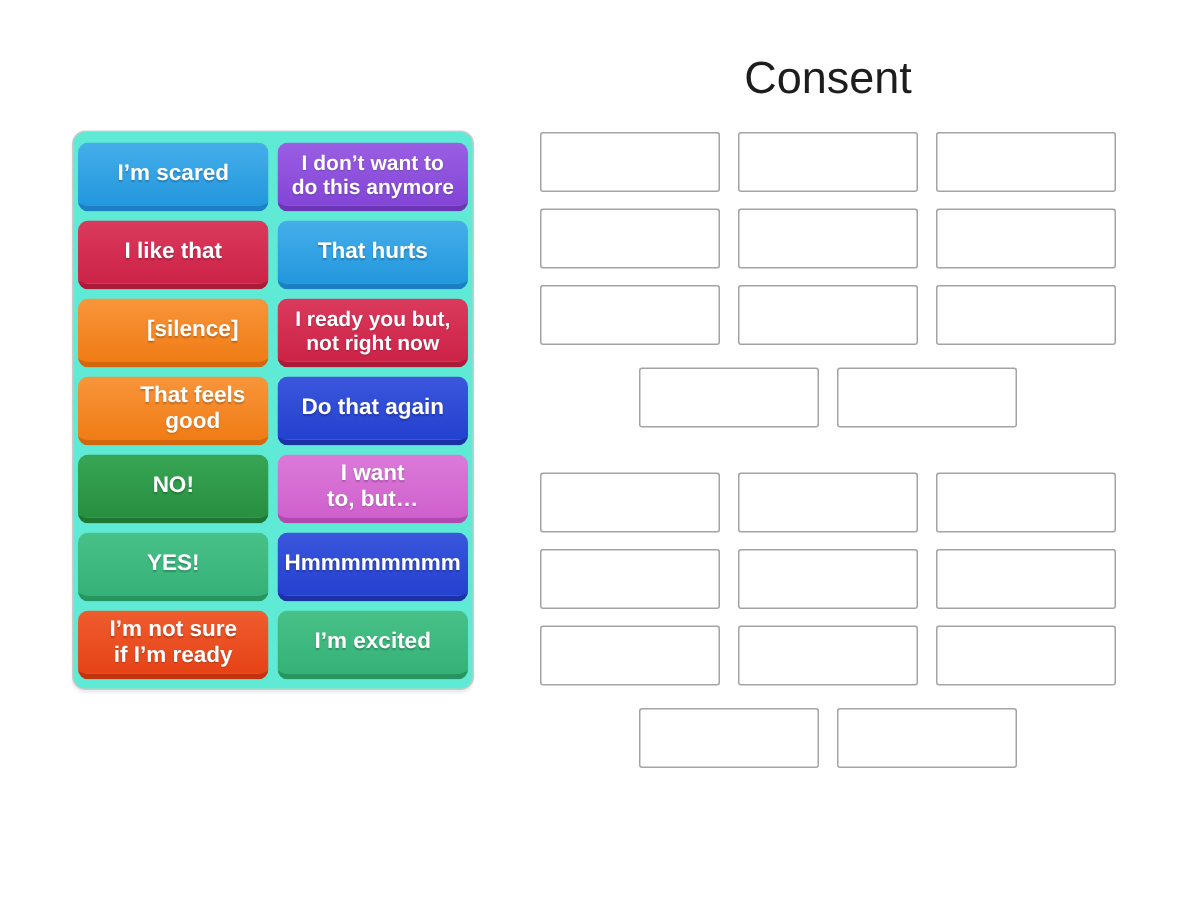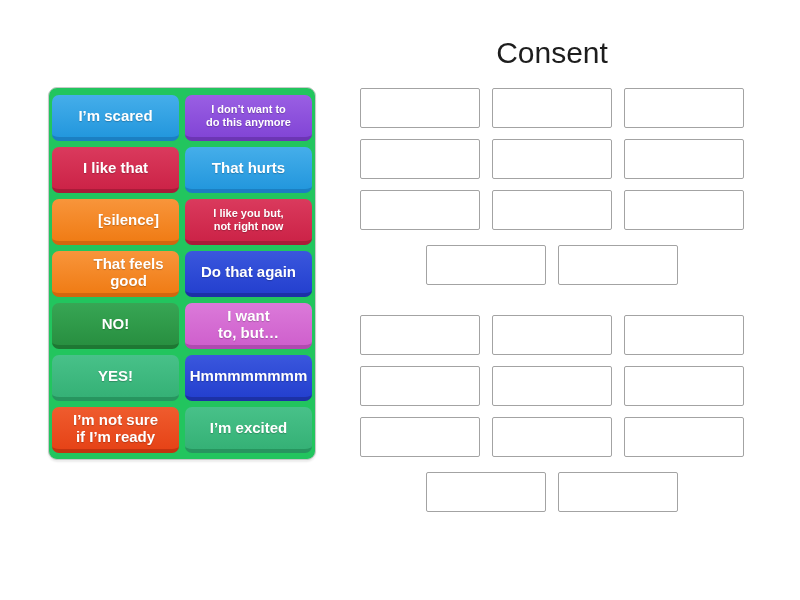--- a/index.html
+++ b/index.html
@@ -12,21 +12,21 @@
     font-family: "Liberation Sans", sans-serif;
   }
 
   
   .tiles-panel {
     position: absolute;
     left: 48px;
     top: 87px;
     width: 268px;
     box-sizing: border-box;
-    background: #22c55e;
+    background: #5eead4;
     border: 1px solid #c9c9c9;
     border-radius: 9px;
     padding: 7px 3px 6px;
     display: grid;
     grid-template-columns: 1fr 1fr;
     gap: 6px;
     box-shadow: 0 2px 2px rgba(0,0,0,0.08);
   }
   .tile {
     height: 46px;
@@ -39,21 +39,21 @@
     line-height: 1.15;
     display: flex;
     align-items: center;
     justify-content: center;
     text-align: center;
     white-space: pre-line;
     text-shadow: 0 1px 1px rgba(0,0,0,0.22);
     padding: 2px;
     cursor: grab;
   }
-  .tile.sm { font-size: 11px; }
+  .tile.sm { font-size: 14px; }
 
   .t-blue    { background: linear-gradient(180deg,#45aeea,#2397dd); border-color:#1b7fc2; }
   .t-purple  { background: linear-gradient(180deg,#9a5fe3,#8245d6); border-color:#6c35b4; }
   .t-crimson { background: linear-gradient(180deg,#da3a5d,#cc2347); border-color:#a91b39; }
   .t-orange  { background: linear-gradient(180deg,#f8953b,#f07c15); border-color:#d2670f;padding-left:28px; }
   .t-green   { background: linear-gradient(180deg,#37a654,#288f40); border-color:#1e7733; }
   .t-orchid  { background: linear-gradient(180deg,#db7ad9,#cf60cd); border-color:#b04ab0; }
   .t-royal   { background: linear-gradient(180deg,#3a57dd,#2440cf); border-color:#1c31a6; }
   .t-sea     { background: linear-gradient(180deg,#48c189,#35b176); border-color:#27955f; }
   .t-rust    { background: linear-gradient(180deg,#ef5c2e,#e64317); border-color:#c23410; }
@@ -96,21 +96,21 @@
 
 <div class="stage">
 
   <div class="tiles-panel">
     <div class="tile t-blue">I’m scared</div>
     <div class="tile t-purple sm">I don’t want to
 do this anymore</div>
     <div class="tile t-crimson">I like that</div>
     <div class="tile t-blue">That hurts</div>
     <div class="tile t-orange">[silence]</div>
-    <div class="tile t-crimson sm">I like you but,
+    <div class="tile t-crimson sm">I ready you but,
 not right now</div>
     <div class="tile t-orange">That feels
 good</div>
     <div class="tile t-royal">Do that again</div>
     <div class="tile t-green">NO!</div>
     <div class="tile t-orchid">I want
 to, but…</div>
     <div class="tile t-sea">YES!</div>
     <div class="tile t-royal">Hmmmmmmmm</div>
     <div class="tile t-rust">I’m not sure

